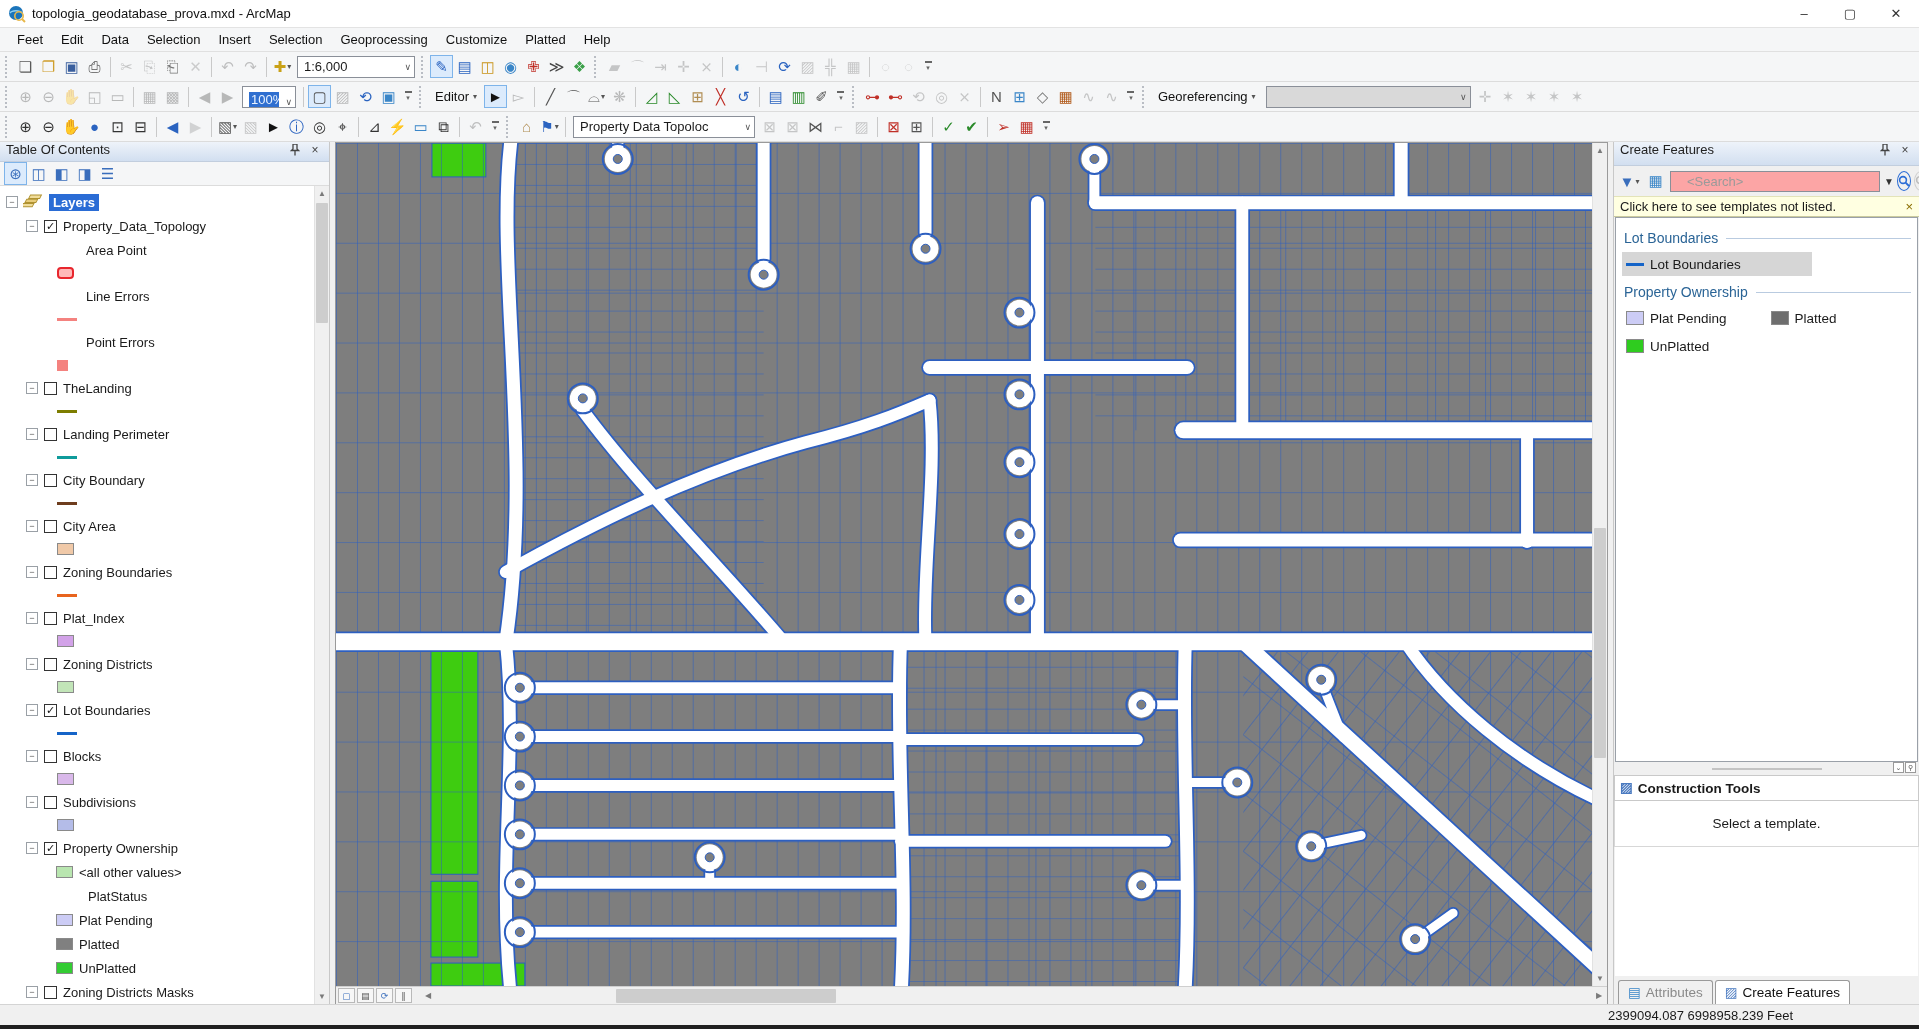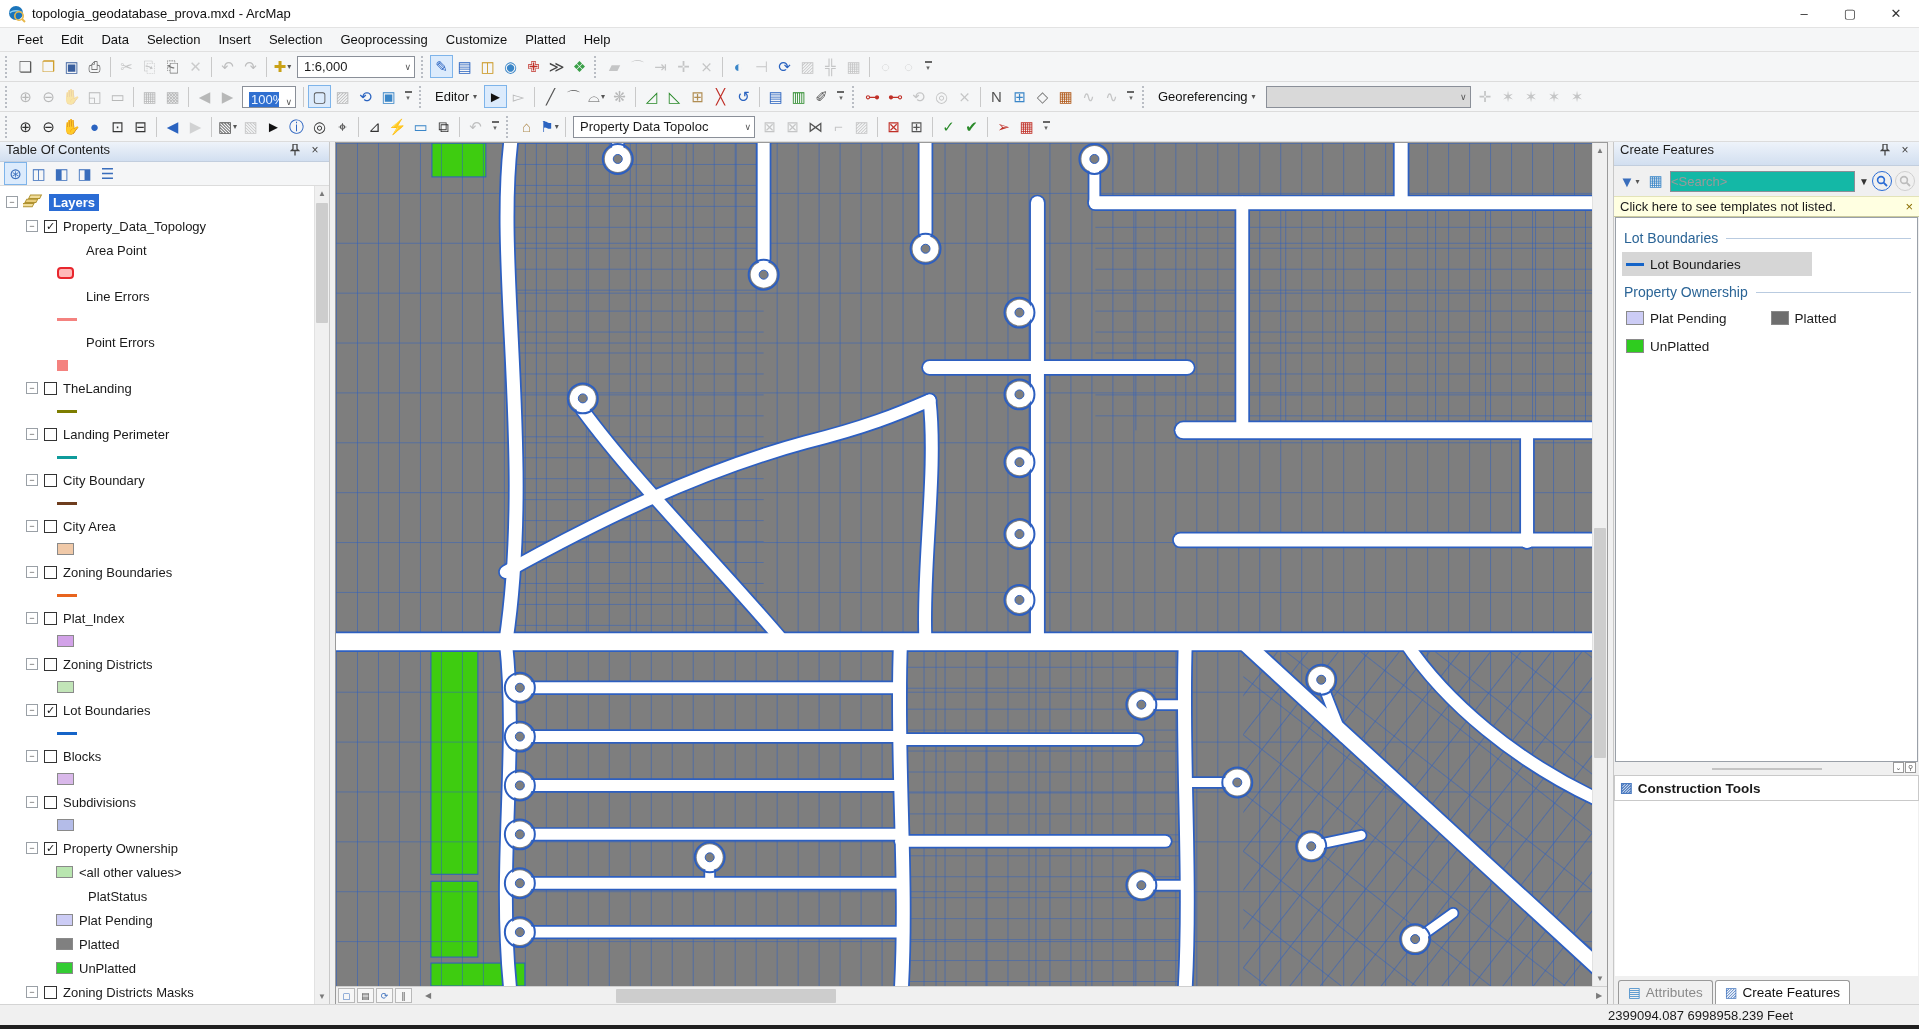--- a/index.html
+++ b/index.html
@@ -58,21 +58,21 @@
   .mapcanvas { flex:1; position:relative; background:#7e7e7e; }
   .mapcanvas svg { position:absolute; inset:0; width:100%; height:100%; }
   .mapbottom { height:18px; background:#f0f0f0; display:flex; align-items:center; border-top:1px solid #cfcfcf; }
   .viewbtn { width:17px; height:15px; border:1px solid #b9b9b9; background:#f7f7f7; margin-left:2px; font-size:9px; display:flex; align-items:center; justify-content:center; color:#3a6ebc; }
   .hsb { flex:1; height:16px; display:flex; align-items:center; margin-left:8px; position:relative; background:#f0f0f0; }
   .hsb .sb-thumb-h { position:absolute; top:1px; bottom:1px; background:#cdcdcd; border-radius:1px; }
   .hsb-arrow { width:16px; height:16px; font-size:8px; color:#7a7a7a; display:flex; align-items:center; justify-content:center; }
   
   .rpanel { width:306px; background:#f0f0f0; display:flex; flex-direction:column; border-left:1px solid #c8c8c8; }
   .cf-tools { height:30px; display:flex; align-items:center; padding:0 4px; gap:3px; }
-  .cf-input { flex:1; height:21px; border:1px solid #8a8f98; font-size:13px; padding:0 0; color:#333; background:#14b8a6; }
+  .cf-input { flex:1; height:21px; border:1px solid #8a8f98; font-size:13px; padding:0 16px; color:#333; background:#fca5a5; }
   .cf-input::placeholder { color:#9a9a9a; }
   .roundbtn { width:20px; height:20px; border-radius:50%; display:flex; align-items:center; justify-content:center; }
   .notice { height:21px; background:#ffffe1; border-top:1px solid #e3e3b8; border-bottom:1px solid #caca9e; display:flex; align-items:center; font-size:13px; padding:0 6px; }
   .templates { height:545px; background:#fff; border:1px solid #9aa0a8; margin:0 1px; padding:4px 6px; overflow:hidden; }
   .tpl-header { display:flex; align-items:center; margin:8px 0 6px 2px; }
   .tpl-header span { color:#2a6496; font-size:14px; white-space:nowrap; }
   .tpl-header i { flex:1; border-top:1px solid #b9cbe0; margin-left:8px; }
   .tpl-grid { display:grid; grid-template-columns:1fr 1fr; row-gap:4px; }
   .tpl-item { display:flex; align-items:center; height:24px; font-size:13.5px; padding:0 4px; }
   .tpl-item.selected { background:#d6d6d6; width:190px; }
@@ -958,20 +958,21 @@
       <span class="bar"></span>
       <span class="mbtns">
         <span class="mb">⌄</span>
         <span class="mb">⚲</span>
       </span>
     </div>
     <div class="ct-head">
       <span class="icon-glyph" style="color:#4a7ac0">▨</span>
       <span>Construction Tools</span>
     </div>
+    <div class="ct-msg">Select a template.</div>
     <div class="ct-fill"></div>
     <div class="tabsbar" id="cftabs">
         <div class="tab">
           <span class="icon-glyph" style="color: rgb(58, 134, 200);">▤</span>
           <span>Attributes</span>
         </div>
         <div class="tab active">
           <span class="icon-glyph" style="color: rgb(74, 122, 192);">▨</span>
           <span>Create Features</span>
         </div>

